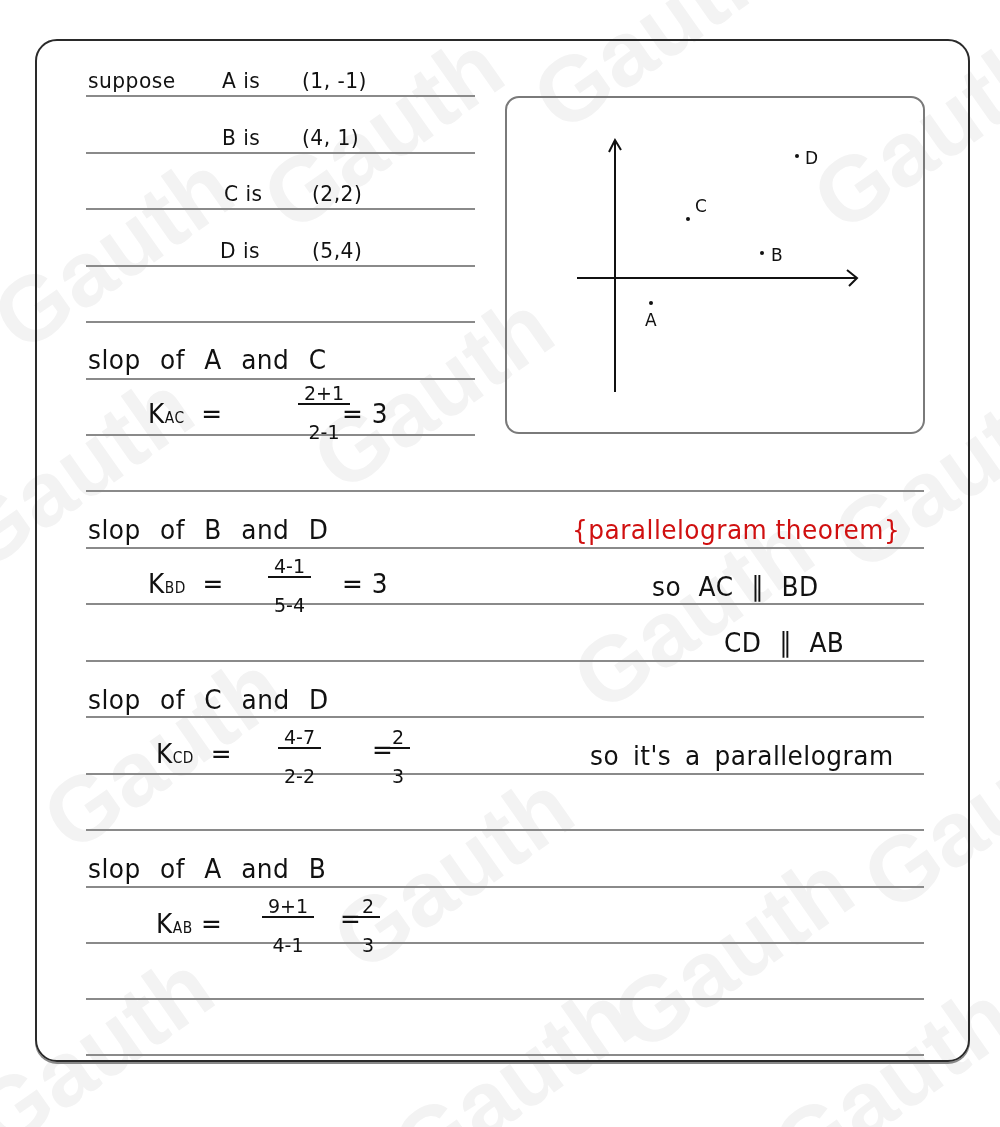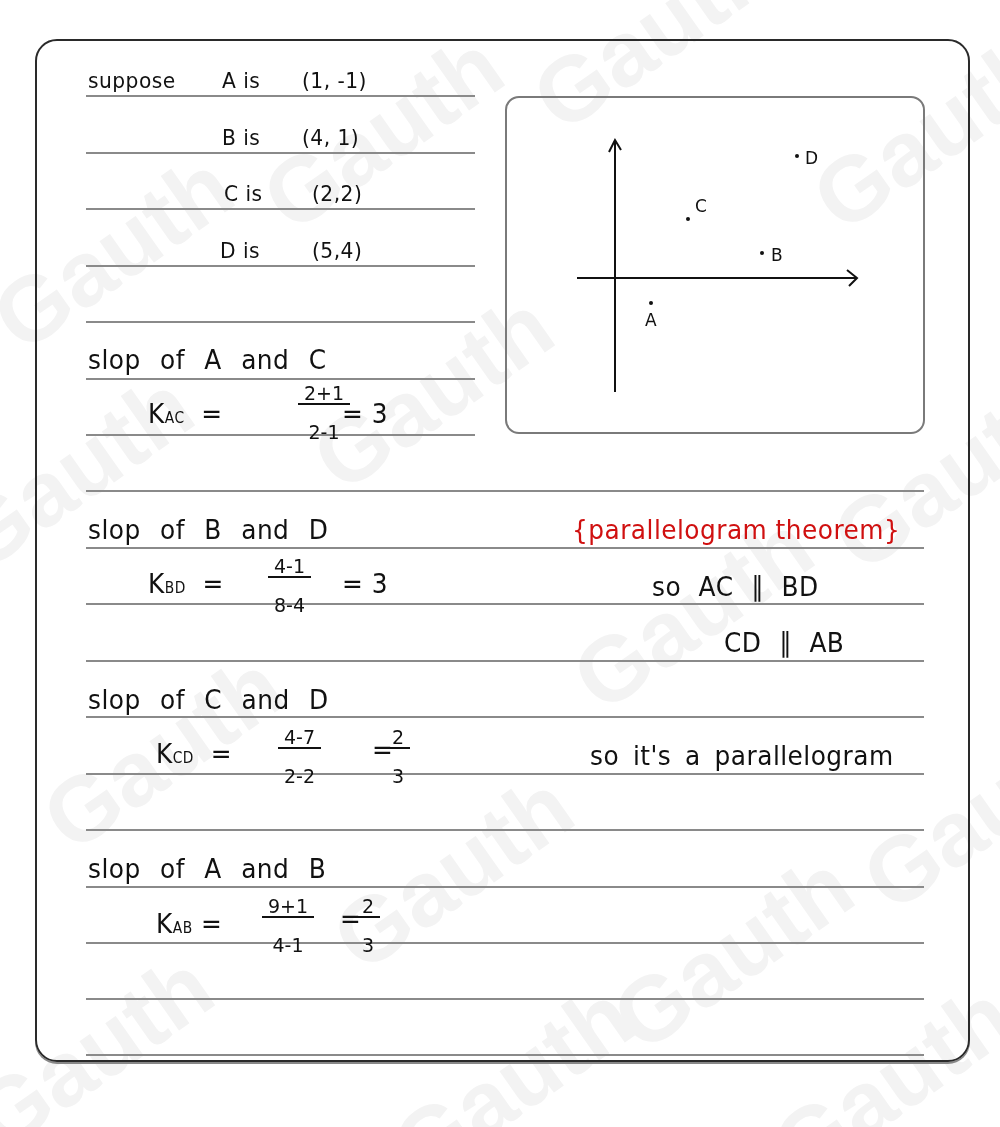--- a/index.html
+++ b/index.html
@@ -116,21 +116,21 @@
 </div>
 <div class="hw" style="left:342px;top:398px;">= <span>3</span></div>
 
 <div class="hw" style="left:88px;top:514px;word-spacing:12px;">slop of B and D</div>
 <div class="hw" style="left:148px;top:568px;">
   <span>K</span><span class="sub">BD</span>
   <span>&nbsp;=</span>
 </div>
 <div class="frac" style="left:268px;top:556px;">
   <span class="num">4-1</span>
-  <span class="den">8-4</span>
+  <span class="den">5-4</span>
 </div>
 <div class="hw" style="left:342px;top:568px;">= <span>3</span></div>
 
 <div class="hw red" style="left:572px;top:514px;">{parallelogram theorem}</div>
 <div class="hw" style="left:652px;top:571px;word-spacing:10px;">so AC ∥ BD</div>
 <div class="hw" style="left:724px;top:627px;word-spacing:10px;">CD ∥ AB</div>
 <div class="hw" style="left:590px;top:740px;word-spacing:6px;">so it's a parallelogram</div>
 
 <div class="hw" style="left:88px;top:684px;word-spacing:12px;">slop of C and D</div>
 <div class="hw" style="left:156px;top:738px;">

